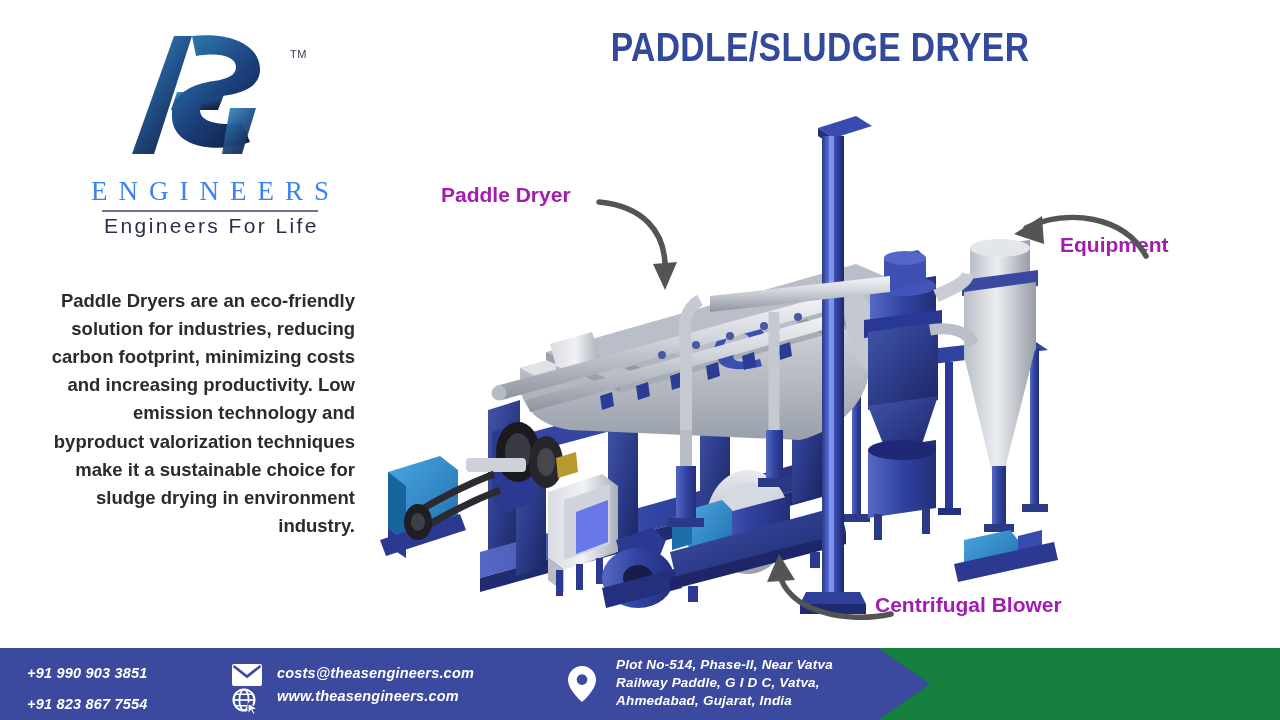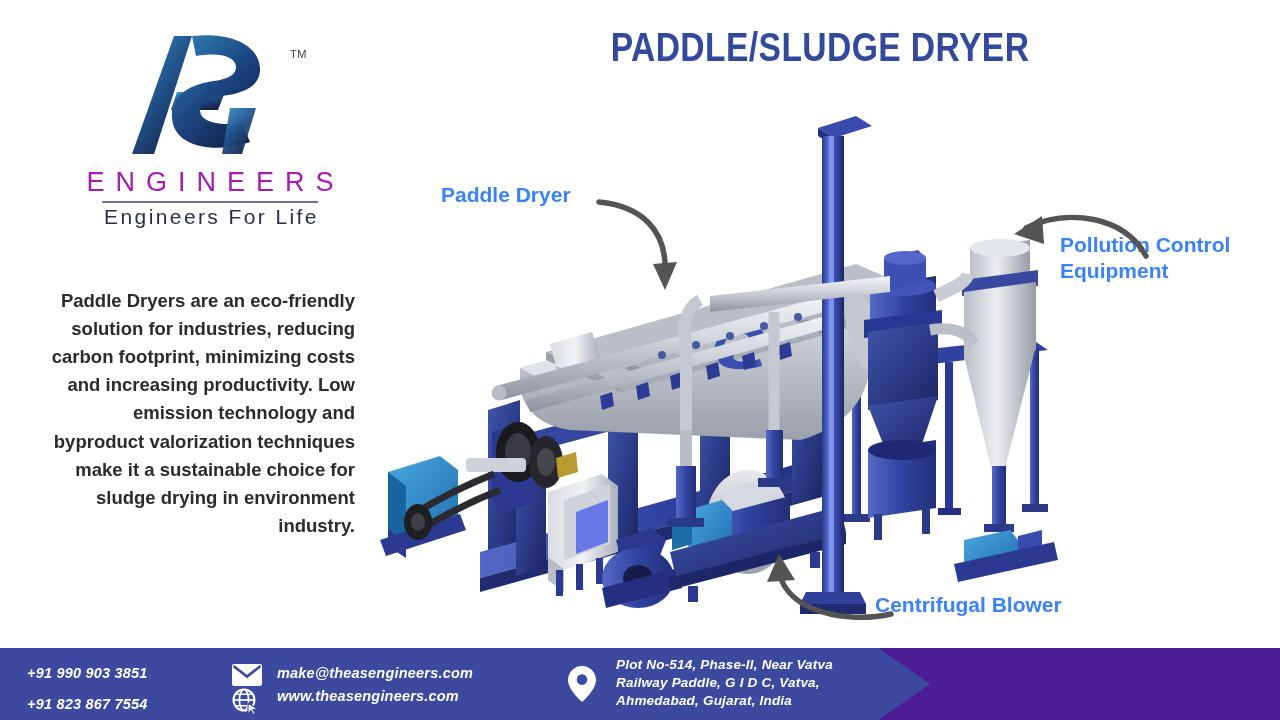--- a/index.html
+++ b/index.html
@@ -18,22 +18,22 @@
   
   #logo-block { position: absolute; left: 60px; top: 30px; width: 300px; text-align: center; }
   #logo-mark-wrap { position: relative; width: 300px; height: 135px; }
   #logo-mark { position: absolute; left: 50%; top: 0; transform: translateX(-50%); }
   #tm-mark {
     position: absolute; left: 230px; top: 18px;
     font-size: 11px; color: #3a3a52; letter-spacing: .5px;
   }
   #brand-main {
     font-size: 27px; font-weight: 400; letter-spacing: 11px;
-    color: #a21caf; padding-left: 11px; margin-top: 2px;
-    font-family: Liberation Sans, sans-serif;
+    color: #3b82f6; padding-left: 11px; margin-top: 11px;
+    font-family: Liberation Serif, serif;
   }
   #brand-rule { width: 216px; height: 2px; background: #6d7390; margin: 3px auto 2px; }
   #brand-tag {
     font-size: 21px; font-weight: 400; letter-spacing: 2.4px;
     color: #2a2f4a; padding-left: 3px;
   }
 
   
   #headline {
     position: absolute; left: 560px; top: 24px; width: 520px;
@@ -51,39 +51,39 @@
   #body-copy {
     position: absolute; left: 45px; top: 287px; width: 310px;
     text-align: right;
     font-size: 18.5px; font-weight: bold; line-height: 1.52;
     color: #2b2b2b;
   }
 
   
   .callout {
     position: absolute;
-    font-size: 21px; font-weight: bold; color: #3b82f6;
+    font-size: 21px; font-weight: bold; color: #a21caf;
     line-height: 1.25;
   }
   #callout-paddle { left: 441px; top: 182px; }
   #callout-pollution { left: 1060px; top: 232px; text-align: left; width: 215px; }
   #callout-blower { left: 875px; top: 592px; }
 
   .arrow-svg { position: absolute; overflow: visible; }
   #arrow-paddle { left: 595px; top: 196px; }
   #arrow-pollution { left: 1000px; top: 208px; }
   #arrow-blower { left: 765px; top: 552px; }
 
   
   #machine { position: absolute; left: 370px; top: 100px; width: 910px; height: 530px; }
 
   
   #footer {
     position: absolute; left: 0; top: 648px; width: 1280px; height: 72px;
-    background: #4c1d95;
+    background: #15803d;
   }
   #footer-bar {
     position: absolute; left: 0; top: 0; height: 72px; width: 930px;
     background: #3b4a9e;
     clip-path: polygon(0 0, 878px 0, 930px 36px, 878px 72px, 0 72px);
   }
   .f-text {
     position: absolute;
     color: #ffffff; font-weight: bold; font-style: italic;
     font-size: 14.5px; letter-spacing: .2px;
@@ -369,21 +369,20 @@
     </g>
   </svg>
 
   <div class="callout" id="callout-paddle">Paddle Dryer</div>
   <svg class="arrow-svg" id="arrow-paddle" width="90" height="105" viewBox="0 0 90 105">
     <path d="M4 6 C46 10 72 34 70 76" stroke="#545454" stroke-width="5.5" fill="none" stroke-linecap="round"></path>
     <path d="M58 68 L70 94 L82 66 Z" fill="#545454"></path>
   </svg>
 
   <div class="callout" id="callout-pollution">
-    <div>Pollution Control</div>
     <div>Equipment</div>
   </div>
   <svg class="arrow-svg" id="arrow-pollution" width="150" height="60" viewBox="0 0 150 60">
     <path d="M146 48 C124 8 68 0 26 20" stroke="#545454" stroke-width="5.5" fill="none" stroke-linecap="round"></path>
     <path d="M42 8 L14 26 L44 36 Z" fill="#545454"></path>
   </svg>
 
   <div class="callout" id="callout-blower">Centrifugal Blower</div>
   <svg class="arrow-svg" id="arrow-blower" width="130" height="70" viewBox="0 0 130 70">
     <path d="M126 62 C82 72 22 60 14 20" stroke="#545454" stroke-width="5.5" fill="none" stroke-linecap="round"></path>
@@ -401,21 +400,21 @@
       <path d="M1.5 2 L15 12.5 L28.5 2" stroke="#3b4a9e" stroke-width="2.6" fill="none"></path>
     </svg>
     <svg class="f-icon" id="icon-globe" width="28" height="26" viewBox="0 0 28 26">
       <circle cx="12" cy="12" r="10.5" fill="none" stroke="#ffffff" stroke-width="2"></circle>
       <ellipse cx="12" cy="12" rx="4.6" ry="10.5" fill="none" stroke="#ffffff" stroke-width="1.7"></ellipse>
       <path d="M1.6 12 H22.4" stroke="#ffffff" stroke-width="1.7"></path>
       <path d="M3.4 6.3 H20.6 M3.4 17.7 H20.6" stroke="#ffffff" stroke-width="1.4"></path>
       <path d="M16 15 L16 26 L19 22.5 L21.3 26.6 L23.2 25.4 L21 21.4 L25.6 21.2 Z" fill="#ffffff" stroke="#3b4a9e" stroke-width="1.1"></path>
     </svg>
 
-    <div class="f-text" id="email">make@theasengineers.com</div>
+    <div class="f-text" id="email">costs@theasengineers.com</div>
     <div class="f-text" id="website">www.theasengineers.com</div>
 
     <svg class="f-icon" id="icon-pin" width="28" height="36" viewBox="0 0 28 36">
       <path d="M14 0 C6.3 0 0 6.3 0 14 C0 24 14 36 14 36 C14 36 28 24 28 14 C28 6.3 21.7 0 14 0 Z" fill="#ffffff"></path>
       <circle cx="14" cy="13.6" r="5.3" fill="#3b4a9e"></circle>
     </svg>
 
     <div class="f-text addr-line" id="addr1">Plot No-514, Phase-II, Near Vatva</div>
     <div class="f-text addr-line" id="addr2">Railway Paddle, G I D C, Vatva,</div>
     <div class="f-text addr-line" id="addr3">Ahmedabad, Gujarat, India</div>

